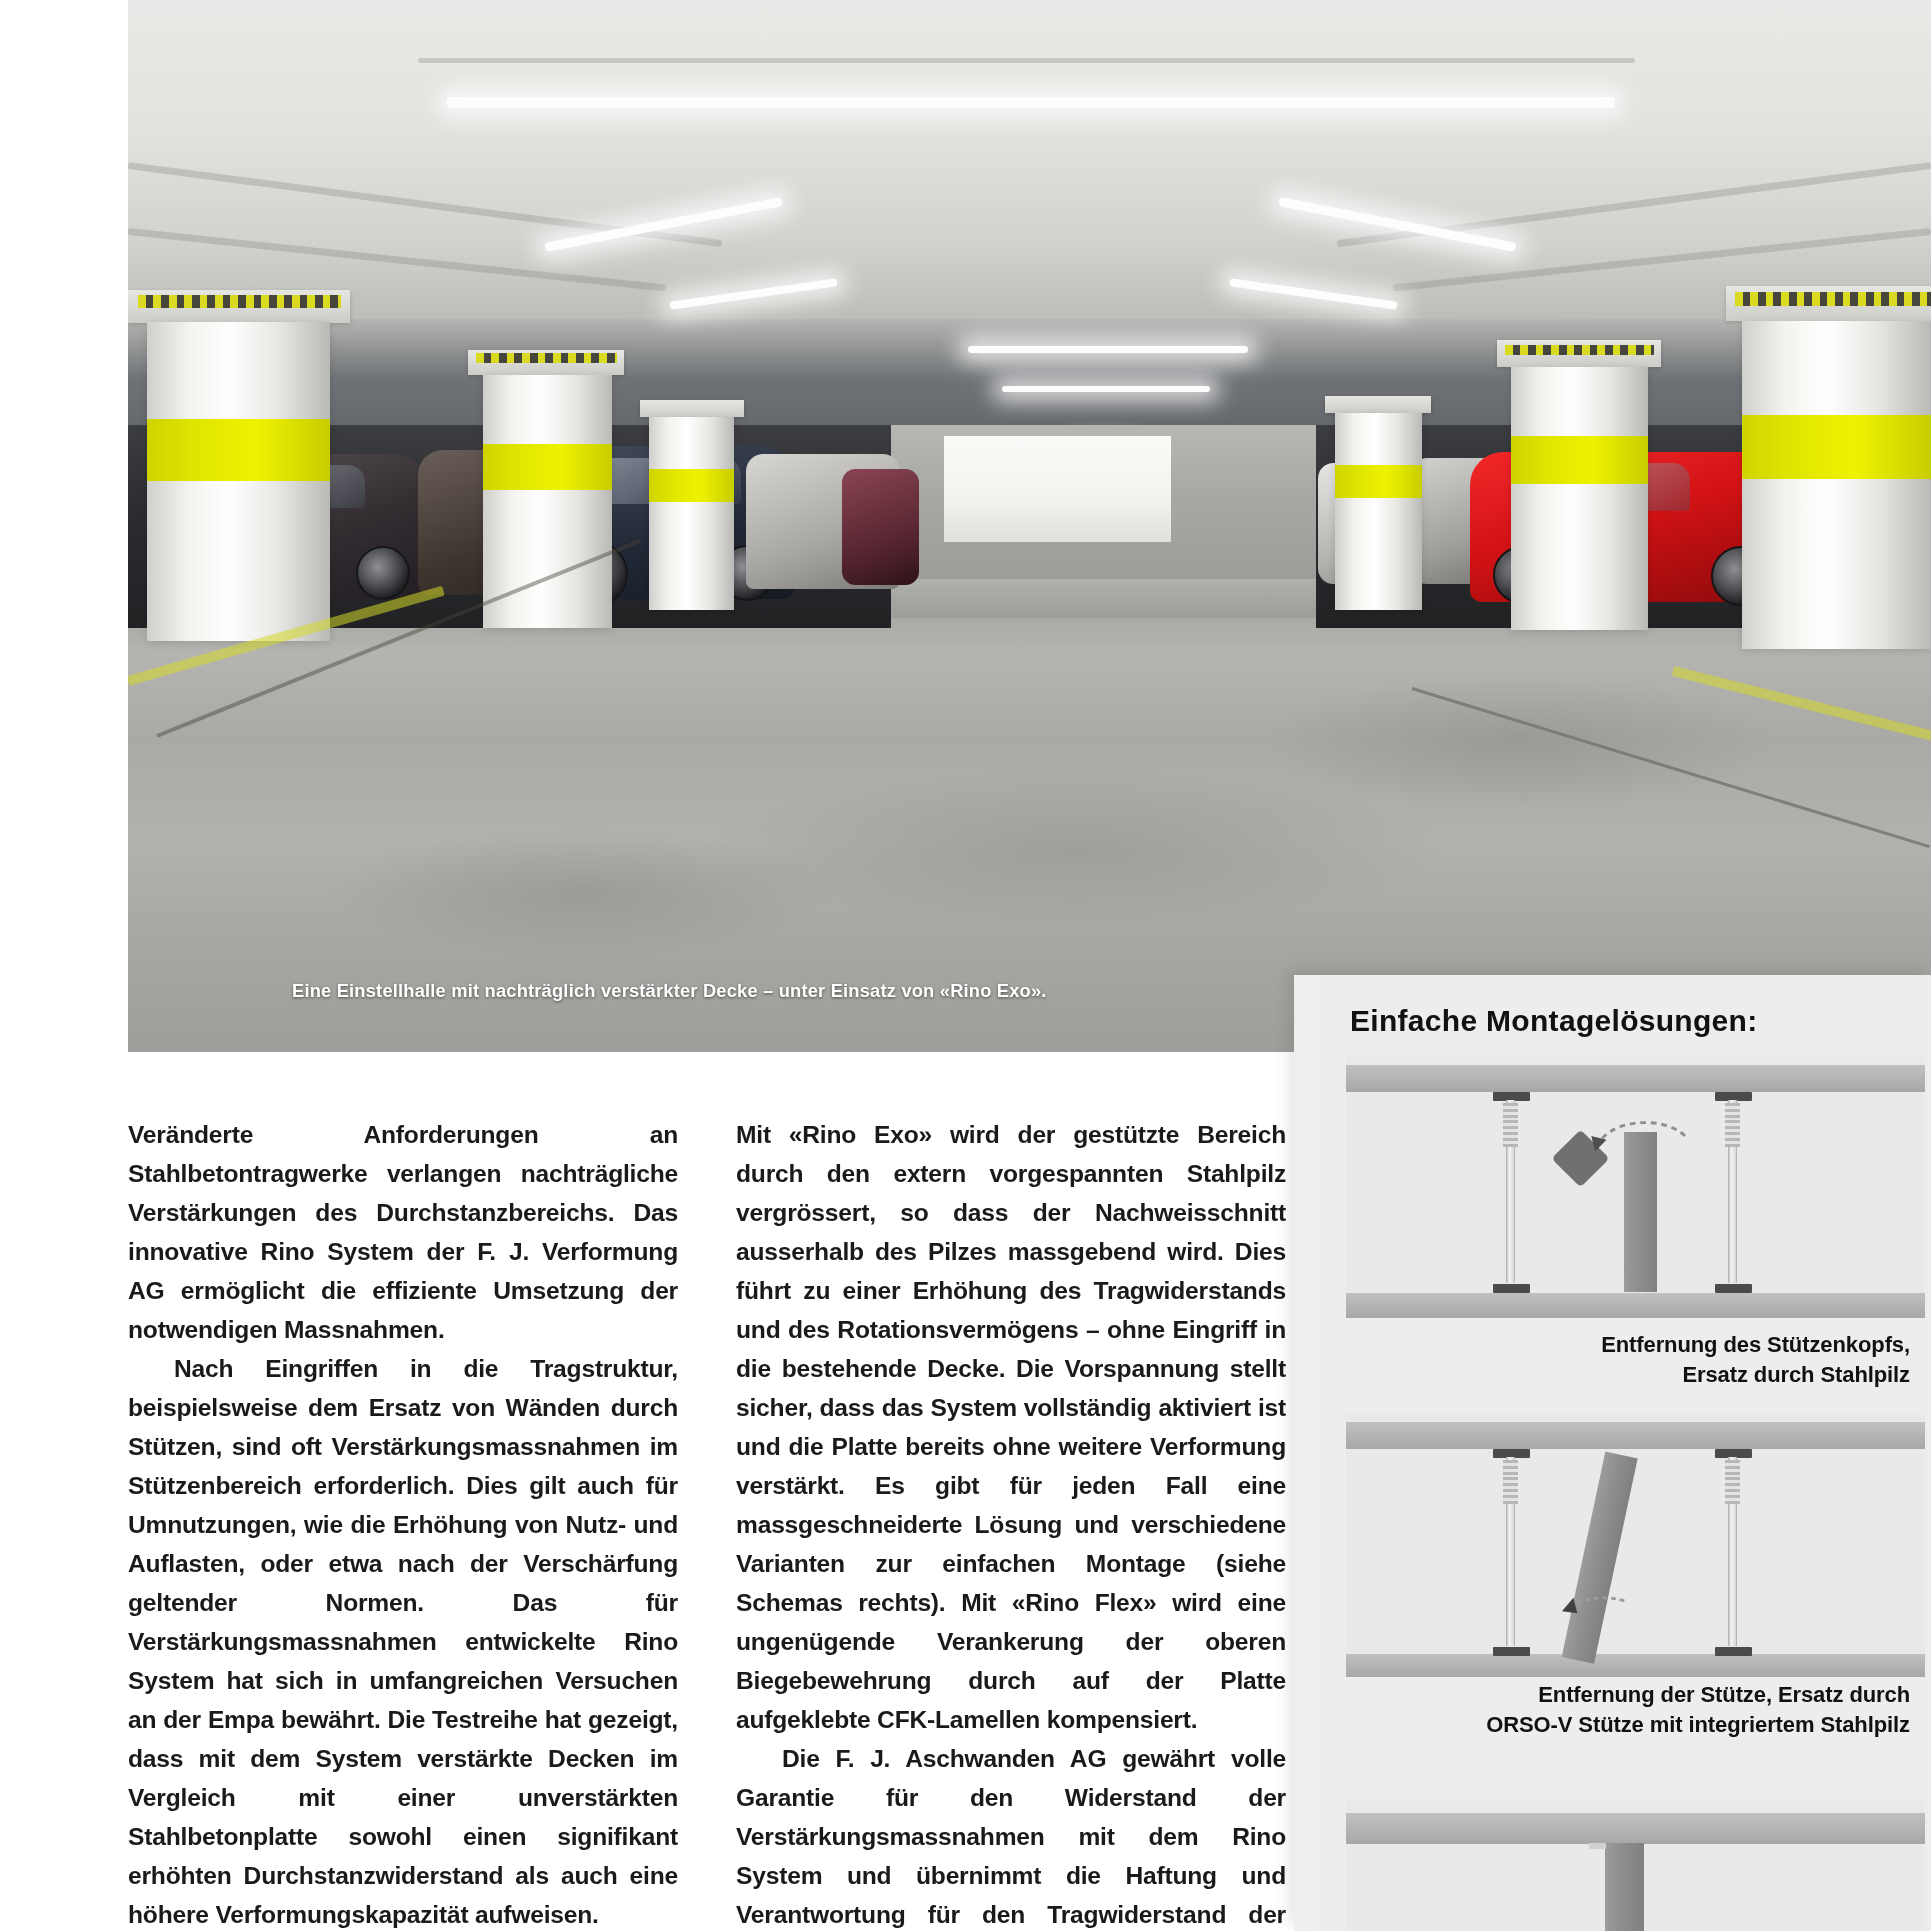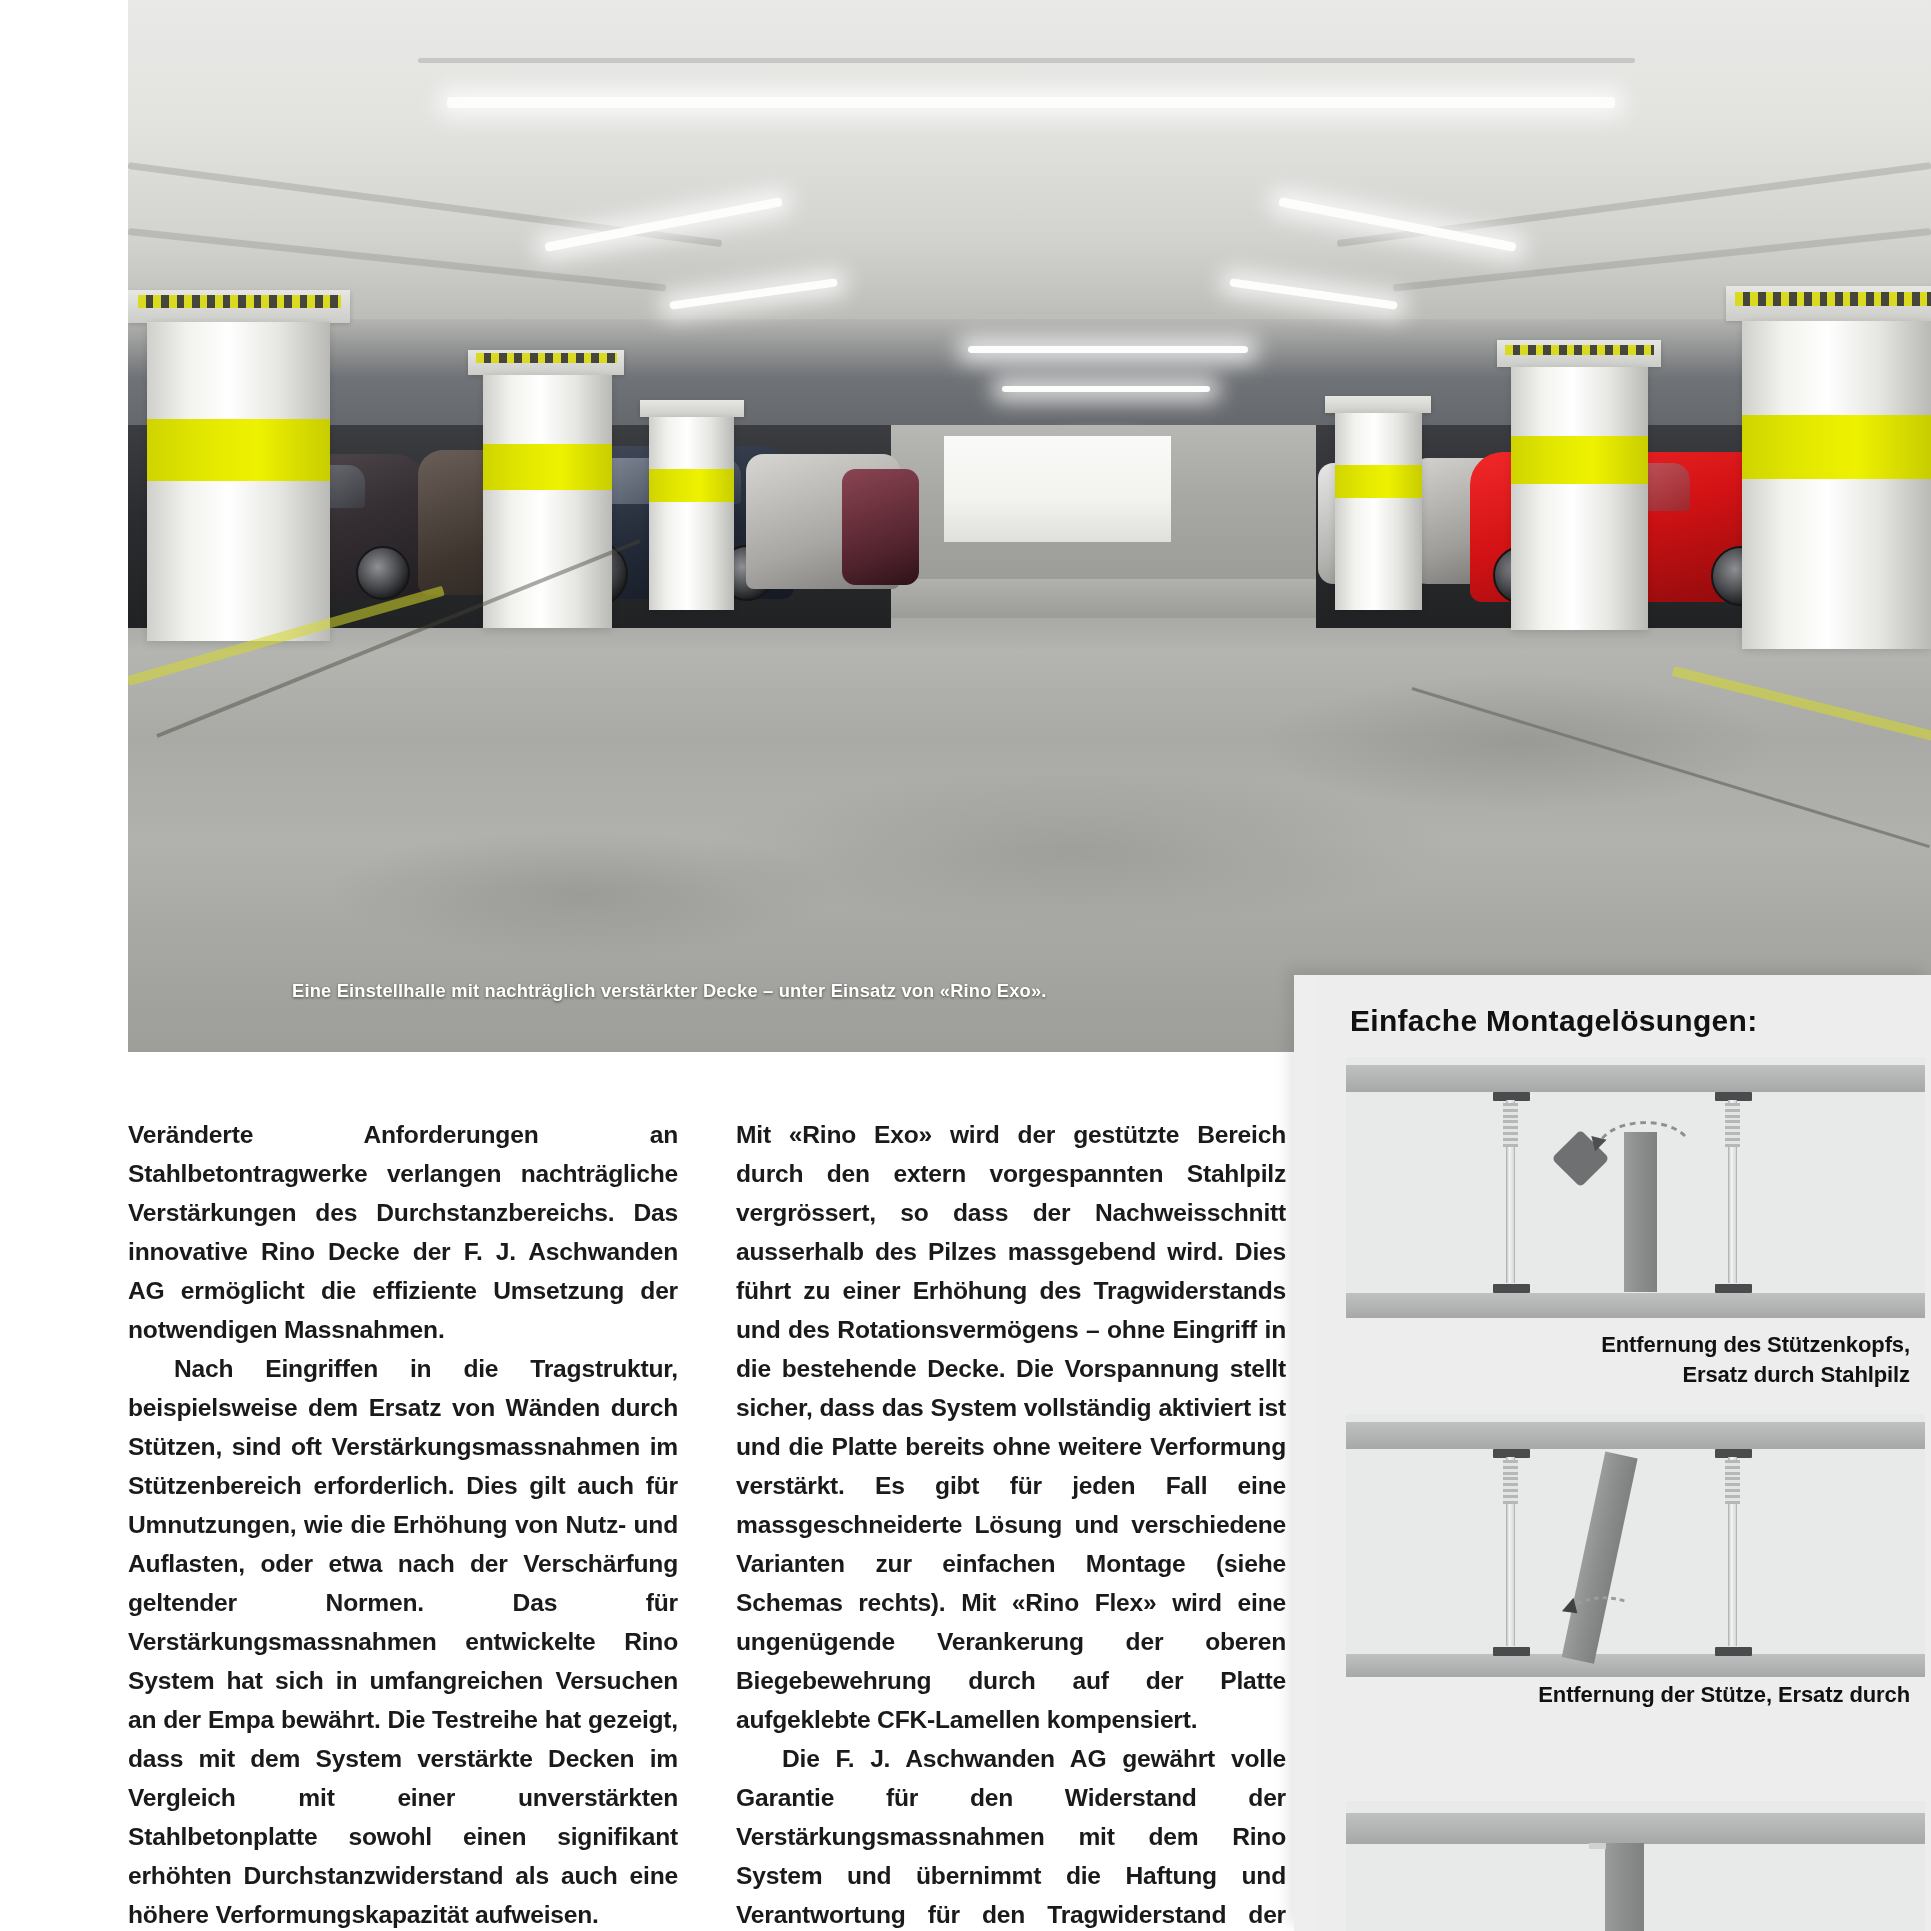--- a/index.html
+++ b/index.html
@@ -339,21 +339,21 @@
       <div class="floor-stain" style="left:579px; top:772px; width:734px; height:154px;"></div>
       <div class="floor-stain" style="left:1139px; top:676px; width:502px; height:135px;"></div>
       <div class="floor-stain" style="left:203px; top:830px; width:502px; height:126px;"></div>
 
       <div class="hero-caption">Eine Einstellhalle mit nachträglich verstärkter Decke – unter Einsatz von «Rino Exo».</div>
     </div>
   </div>
 
   <div class="body-area">
     <div class="col">
-      <p>Veränderte Anforderungen an Stahlbetontragwerke verlangen nachträgliche Verstärkungen des Durchstanzbereichs. Das innovative Rino Decke der F. J. Aschwanden AG ermöglicht die effiziente Umsetzung der notwendigen Massnahmen.</p>
+      <p>Veränderte Anforderungen an Stahlbetontragwerke verlangen nachträgliche Verstärkungen des Durchstanzbereichs. Das innovative Rino System der F. J. Verformung AG ermöglicht die effiziente Umsetzung der notwendigen Massnahmen.</p>
       <p class="indent">Nach Eingriffen in die Tragstruktur, beispielsweise dem Ersatz von Wänden durch Stützen, sind oft Verstärkungsmassnahmen im Stützenbereich erforderlich. Dies gilt auch für Umnutzungen, wie die Erhöhung von Nutz- und Auflasten, oder etwa nach der Verschärfung geltender Normen. Das für Verstärkungsmassnahmen entwickelte Rino System hat sich in umfangreichen Versuchen an der Empa bewährt. Die Testreihe hat gezeigt, dass mit dem System verstärkte Decken im Vergleich mit einer unverstärkten Stahlbetonplatte sowohl einen signifikant erhöhten Durchstanzwiderstand als auch eine höhere Verformungskapazität aufweisen.</p>
       <p>Das Rino System umfasst die Produkttypen «Rino Exo» mit externem, angebrachtem vorgespanntem</p>
     </div>
     <div class="col">
       <p>Mit «Rino Exo» wird der gestützte Bereich durch den extern vorgespannten Stahlpilz vergrössert, so dass der Nachweisschnitt ausserhalb des Pilzes massgebend wird. Dies führt zu einer Erhöhung des Tragwiderstands und des Rotationsvermögens – ohne Eingriff in die bestehende Decke. Die Vorspannung stellt sicher, dass das System vollständig aktiviert ist und die Platte bereits ohne weitere Verformung verstärkt. Es gibt für jeden Fall eine massgeschneiderte Lösung und verschiedene Varianten zur einfachen Montage (siehe Schemas rechts). Mit «Rino Flex» wird eine ungenügende Verankerung der oberen Biegebewehrung durch auf der Platte aufgeklebte CFK-Lamellen kompensiert.</p>
       <p class="indent">Die F. J. Aschwanden AG gewährt volle Garantie für den Widerstand der Verstärkungsmassnahmen mit dem Rino System und übernimmt die Haftung und Verantwortung für den Tragwiderstand der angebotenen Produkte. Die Ingenieure der Engineering Services bieten umfas</p>
     </div>
   </div>
 
   <div class="sidebar">
@@ -406,20 +406,21 @@
         <div class="concrete-col" style="left:259px; top:41px; width:33px; height:210px; transform:rotate(12deg); transform-origin:top center;"></div>
 
         <svg class="arrow-curve" style="left:214px; top:172px; width:77px; height:39px;" viewBox="0 0 80 40">
           <path d="M10 22 C 30 10, 50 10, 70 16" fill="none" stroke="#9a9c9d" stroke-width="3" stroke-dasharray="5 4"></path>
           <polygon points="14,12 2,26 18,28" fill="#3f4142"></polygon>
         </svg>
       </div>
 
       <div class="fig-caption" style="top:705px;">
         <div>Entfernung der Stütze, Ersatz durch</div>
+        <div>ORSO-V Stütze mit integriertem Stahlpilz</div>
       </div>
 
       <div class="fig" style="top:826px; height:140px;">
         <div class="slab" style="top:11.6px; height:31px;"></div>
         <div class="concrete-col" style="left:259px; top:42px; width:39px; height:98px;"></div>
         <div style="position:absolute; left:243px; top:42px; width:17.4px; height:5.8px; background:#cfd0d0;"></div>
       </div>
 
     </div>
   </div>

